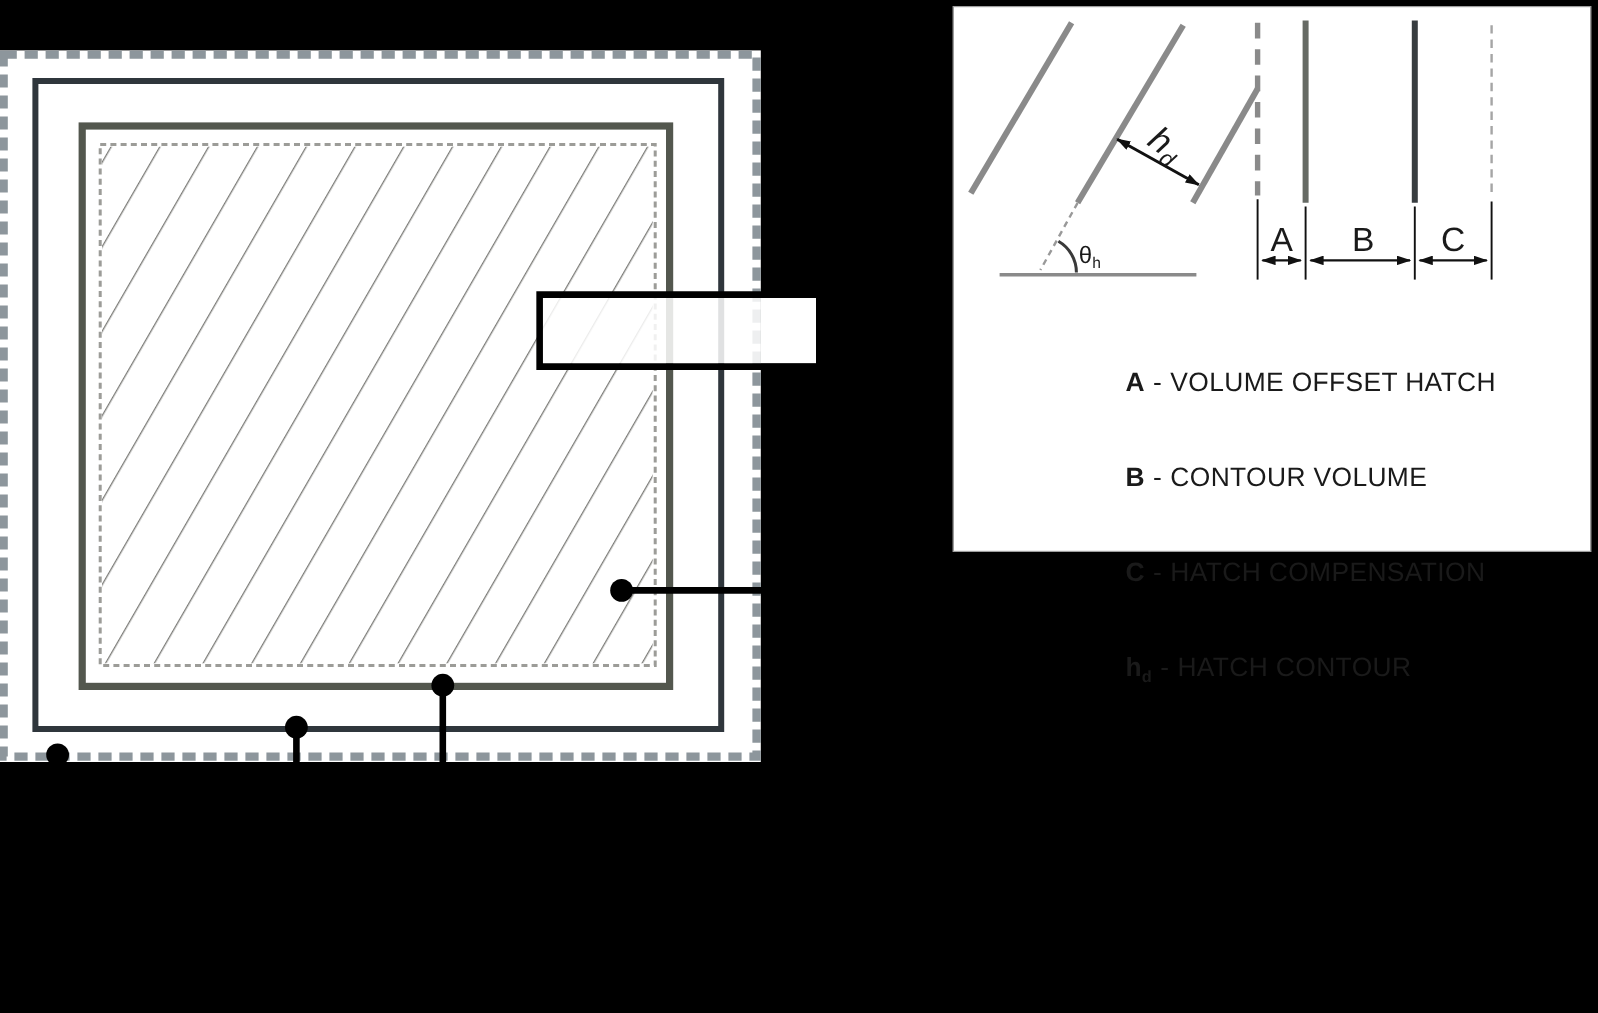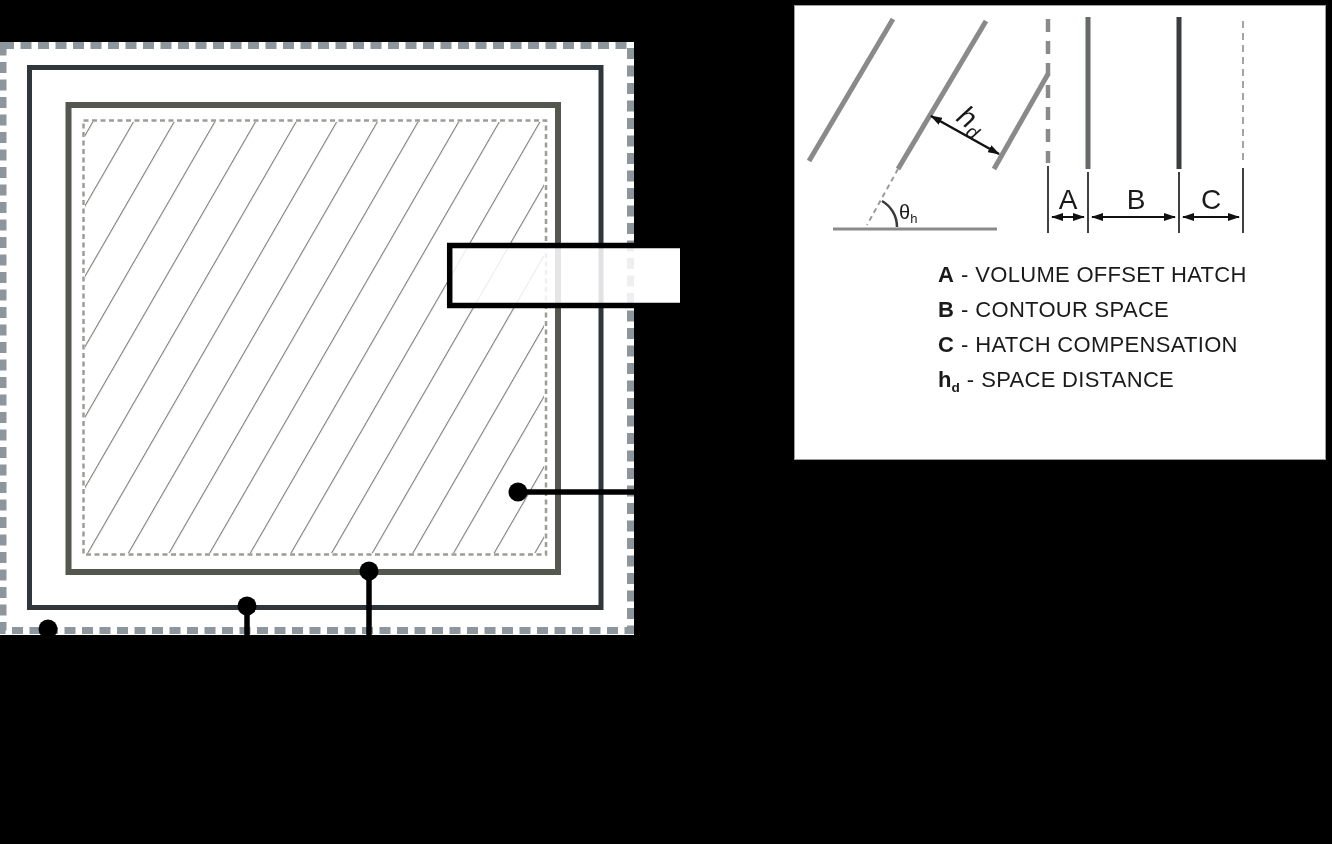--- a/index.html
+++ b/index.html
@@ -3,21 +3,21 @@
 <meta charset="utf-8">
 <style>
   html,body{margin:0;padding:0;background:#000;}
   .stage{position:relative;width:1332px;height:844px;background:#000;overflow:hidden;
          font-family:"Liberation Sans",sans-serif;}
   .main-svg{position:absolute;left:0;top:0;}
   .legend-panel{position:absolute;left:794px;top:5px;width:532px;height:455px;
                 background:#fff;border:1px solid #9e9e9e;box-sizing:border-box;}
   .mini-svg{position:absolute;left:0;top:0;}
   .legend-list{position:absolute;left:143px;top:251px;color:#1a1a1a;}
-  .lg-row{height:35px;line-height:35px;font-size:22px;white-space:nowrap;}
+  .lg-row{height:35px;line-height:35px;font-size:22px;white-space:nowrap;margin-top:44px;}
   .sym{font-weight:700;}
   .sym sub{font-size:.62em;font-weight:700;}
   .sep{margin:0 .32em;}
   .desc{letter-spacing:.3px;}
 </style>
 </head>
 <body>
 
 <div class="stage">
 
@@ -104,24 +104,24 @@
       <text x="273" y="203" font-size="28" fill="#1a1a1a" text-anchor="middle">A</text>
       <text x="341" y="203" font-size="28" fill="#1a1a1a" text-anchor="middle">B</text>
       <text x="416" y="203" font-size="28" fill="#1a1a1a" text-anchor="middle">C</text>
     </svg>
 
     <div class="legend-list">
       <div class="lg-row">
         <span class="sym"><b>A</b><sub></sub></span><span class="sep">-</span><span class="desc">VOLUME OFFSET HATCH</span>
       </div>
       <div class="lg-row">
-        <span class="sym"><b>B</b><sub></sub></span><span class="sep">-</span><span class="desc">CONTOUR SPACE</span>
+        <span class="sym"><b>B</b><sub></sub></span><span class="sep">-</span><span class="desc">CONTOUR VOLUME</span>
       </div>
       <div class="lg-row">
         <span class="sym"><b>C</b><sub></sub></span><span class="sep">-</span><span class="desc">HATCH COMPENSATION</span>
       </div>
       <div class="lg-row">
-        <span class="sym"><b>h</b><sub>d</sub></span><span class="sep">-</span><span class="desc">SPACE DISTANCE</span>
+        <span class="sym"><b>h</b><sub>d</sub></span><span class="sep">-</span><span class="desc">HATCH CONTOUR</span>
       </div>
     </div>
   </div>
 
 </div>
 
 </body></html>

